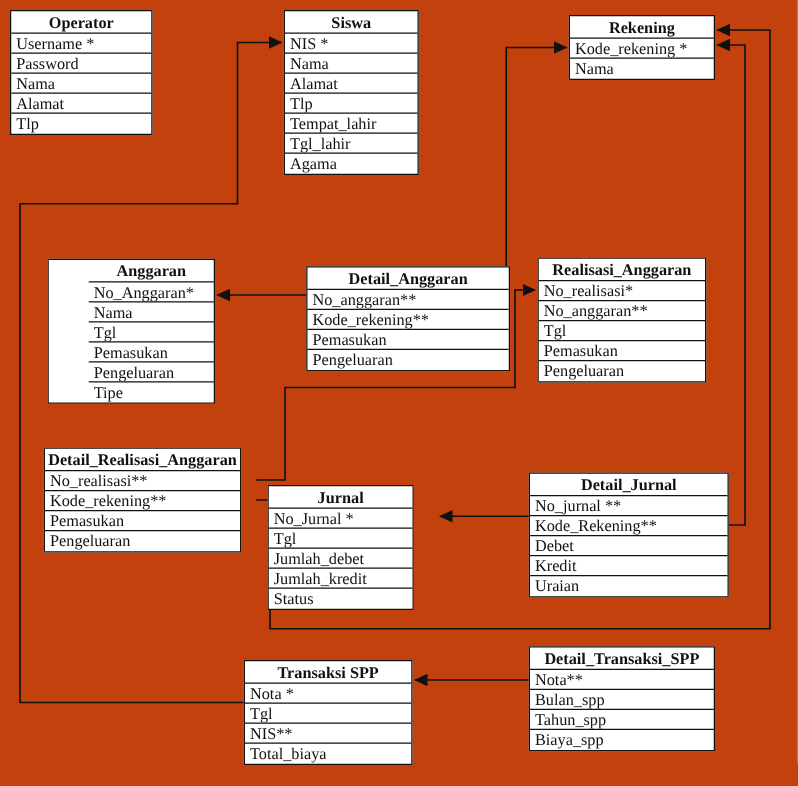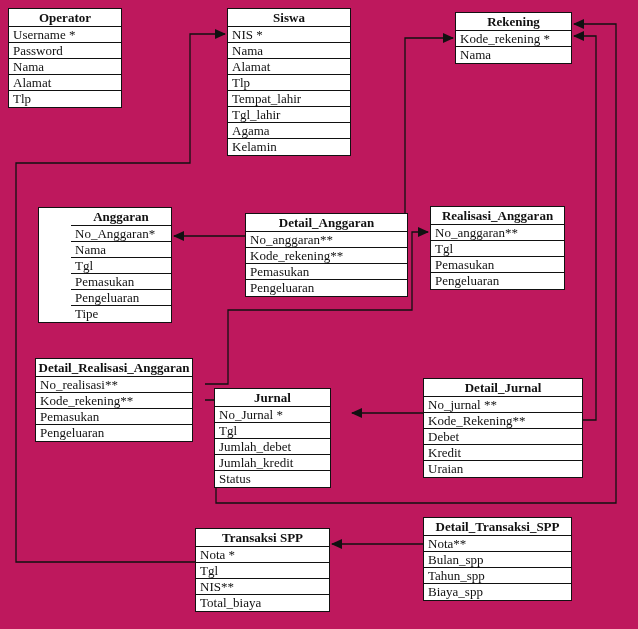--- a/index.html
+++ b/index.html
@@ -5,21 +5,21 @@
   html, body { margin: 0; padding: 0; }
   body {
     width: 638px; height: 629px;
     background: #ffffff;
     font-family: "Liberation Serif", "DejaVu Serif", serif;
   }
   * { box-sizing: border-box; }
   .canvas {
     position: relative;
     width: 638px; height: 629px;
-    background: #be185d;
+    background: #c2410c;
     overflow: hidden;
   }
   .connector-layer {
     position: absolute; left: 0; top: 0;
     width: 638px; height: 629px;
     pointer-events: none;
   }
   .connector-layer polyline {
     fill: none;
     stroke: #111111;
@@ -69,30 +69,29 @@
       <polyline points="423,544 332,544" marker-end="url(#arrowhead)"></polyline>
     </svg>
 <div class="entity" style="left: 8px; top: 8px; width: 114px;">
       <div class="entity-title">Operator</div>
       <div class="entity-field">Username *</div>
       <div class="entity-field">Password</div>
       <div class="entity-field">Nama</div>
       <div class="entity-field">Alamat</div>
       <div class="entity-field">Tlp</div>
     </div>
-    <div class="entity" style="left: 227px; top: 8px; width: 124px;">
+    <div class="entity" style="left: 227px; top: 8px; width: 108px;">
       <div class="entity-title">Siswa</div>
       <div class="entity-field">NIS *</div>
       <div class="entity-field">Nama</div>
       <div class="entity-field">Alamat</div>
       <div class="entity-field">Tlp</div>
       <div class="entity-field">Tempat_lahir</div>
       <div class="entity-field">Tgl_lahir</div>
       <div class="entity-field">Agama</div>
-      <div class="entity-field">Kelamin</div>
     </div>
     <div class="entity" style="left: 455px; top: 12px; width: 117px;">
       <div class="entity-title">Rekening</div>
       <div class="entity-field">Kode_rekening *</div>
       <div class="entity-field">Nama</div>
     </div>
     <div class="entity" style="left: 38px; top: 207px; width: 134px; padding-left: 32px;">
       <div class="entity-title">Anggaran</div>
       <div class="entity-field">No_Anggaran*</div>
       <div class="entity-field">Nama</div>
@@ -103,20 +102,21 @@
     </div>
     <div class="entity" style="left: 245px; top: 213px; width: 163px;">
       <div class="entity-title">Detail_Anggaran</div>
       <div class="entity-field">No_anggaran**</div>
       <div class="entity-field">Kode_rekening**</div>
       <div class="entity-field">Pemasukan</div>
       <div class="entity-field">Pengeluaran</div>
     </div>
     <div class="entity" style="left: 430px; top: 206px; width: 135px;">
       <div class="entity-title">Realisasi_Anggaran</div>
+      <div class="entity-field">No_realisasi*</div>
       <div class="entity-field">No_anggaran**</div>
       <div class="entity-field">Tgl</div>
       <div class="entity-field">Pemasukan</div>
       <div class="entity-field">Pengeluaran</div>
     </div>
     <div class="entity" style="left: 35px; top: 358px; width: 158px;">
       <div class="entity-title">Detail_Realisasi_Anggaran</div>
       <div class="entity-field">No_realisasi**</div>
       <div class="entity-field">Kode_rekening**</div>
       <div class="entity-field">Pemasukan</div>

